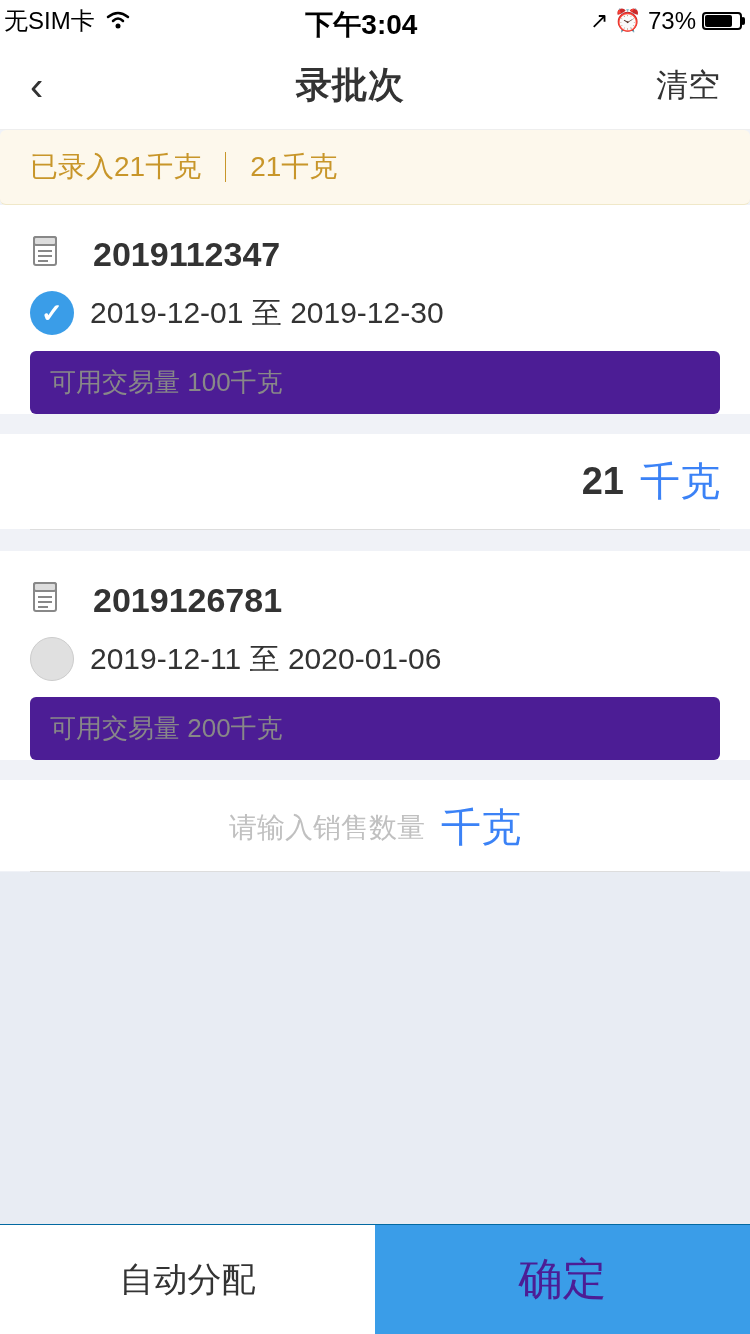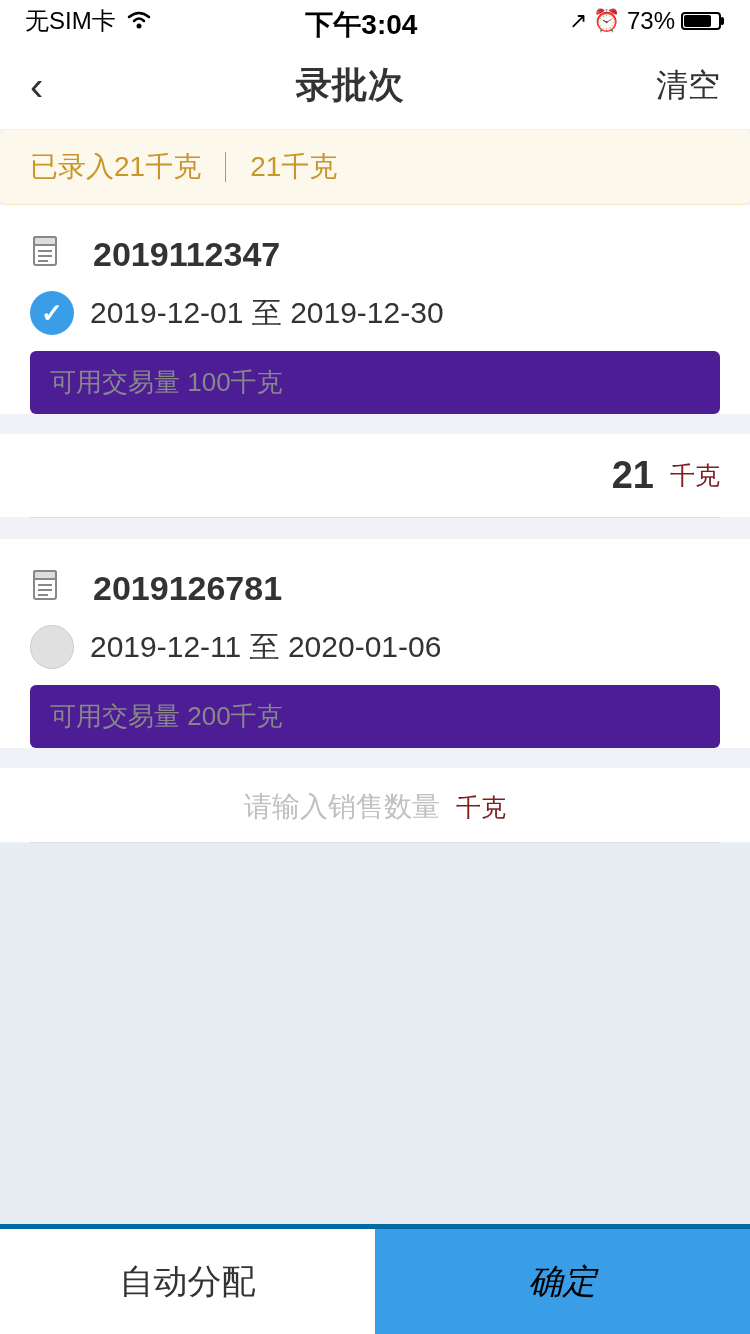--- a/index.html
+++ b/index.html
@@ -15,21 +15,21 @@
     }
 
     
     .status-bar {
       width: 100%;
       height: 42px;
       background: #fff;
       display: flex;
       align-items: center;
       justify-content: space-between;
-      padding: 0 25px;
+      padding: 0 4px;
       font-size: 24px;
       color: #000;
     }
     .status-left { display: flex; align-items: center; gap: 8px; }
     .status-center { font-weight: 600; font-size: 28px; margin-top: 8px; }
     .status-right { display: flex; align-items: center; gap: 6px; font-size: 24px; }
 
     
     .nav-bar {
       width: 100%;
@@ -153,22 +153,22 @@
       justify-content: flex-end;
       padding: 20px 30px 0 30px;
       gap: 16px;
     }
     .qty-value {
       font-size: 38px;
       font-weight: 600;
       color: #333;
     }
     .qty-unit {
-      font-size: 25px;
-      color: #7f1d1d;
+      font-size: 40px;
+      color: #3b82f6;
     }
 
     .qty-input-placeholder-row {
       display: flex;
       align-items: center;
       justify-content: center;
       padding: 20px 30px 0 30px;
       gap: 16px;
     }
     .qty-placeholder {
@@ -196,42 +196,41 @@
 
     
     .bottom-bar {
       position: fixed;
       bottom: 0;
       left: 0;
       width: 750px;
       height: 110px;
       display: flex;
       background: #fff;
-      border-top: 5px solid #0369a1;
+      border-top: 1px solid #0369a1;
     }
     .btn-auto {
       flex: 1;
       display: flex;
       align-items: center;
       justify-content: center;
       font-size: 34px;
       color: #333;
       background: #fff;
       cursor: pointer;
     }
     .btn-confirm {
       flex: 1;
       display: flex;
       align-items: center;
       justify-content: center;
-      font-size: 34px;
-      color: #000000;
+      font-size: 44px;
+      color: #4c1d95;
       background: #3a9de8;
       cursor: pointer;
-      font-style: italic;
     }
   </style>
 </head>
 <body>
 
 <div class="status-bar">
   <div class="status-left">
     <span>无SIM卡</span>
     <span>
       <svg width="30" height="22" viewBox="0 0 30 22">

